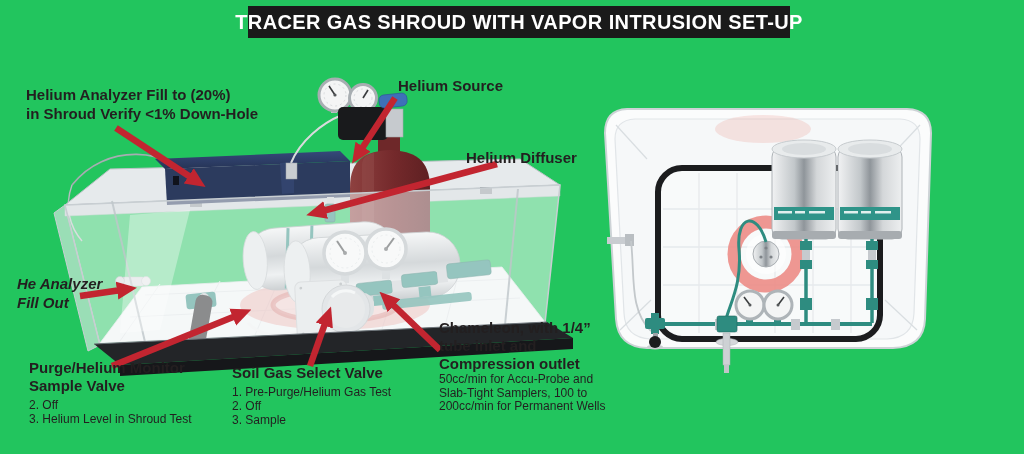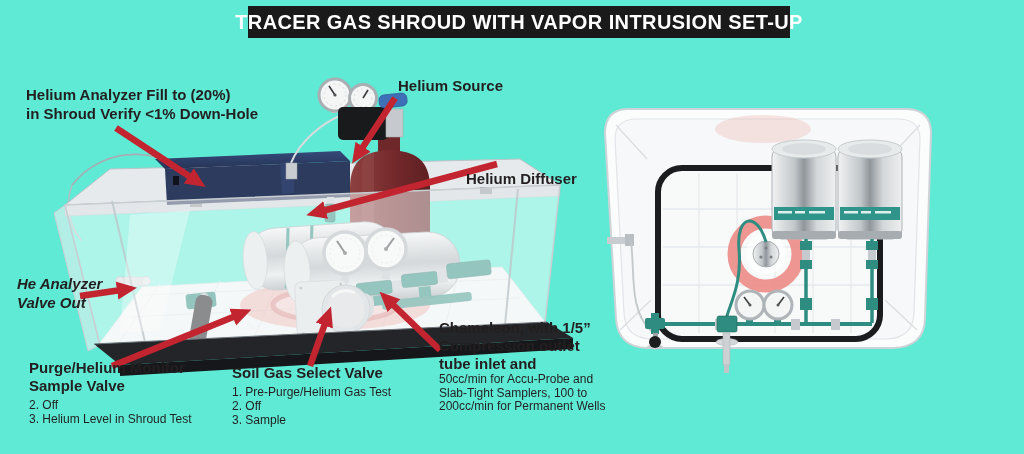--- a/index.html
+++ b/index.html
@@ -1,16 +1,16 @@
 <!DOCTYPE html>
 <html style="--arrow: #c22530; --banner: #1a1a1a;"><head>
 <meta charset="utf-8">
 <style>
   html,body{margin:0;padding:0;background:#ffffff;}
-  .canvas{position:relative;width:1024px;height:454px;background:#5eead4;overflow:hidden;
+  .canvas{position:relative;width:1024px;height:454px;background:#22c55e;overflow:hidden;
           font-family:"Liberation Sans",sans-serif;color:#231f20;}
   .banner{position:absolute;left:248px;top:6px;width:542px;height:32px;background:var(--banner,#1a1a1a);
           display:flex;align-items:center;justify-content:center;}
   .banner span{color:#ffffff;font-weight:700;font-size:20px;letter-spacing:.4px;white-space:nowrap;}
   .lbl{position:absolute;font-weight:700;font-size:15px;line-height:19px;white-space:nowrap;}
   .lbl .t{font-weight:700;font-size:15px;line-height:18px;}
   .lbl .s{font-weight:400;font-size:12px;line-height:13.5px;}
   .lbl .items{margin-top:3px;}
   .lbl .items div{font-weight:400;font-size:12px;line-height:14px;white-space:nowrap;}
   svg{position:absolute;}
@@ -334,27 +334,27 @@
 
   <div class="lbl" style="left:26px;top:85px;">
     <div>Helium Analyzer Fill to (20%)</div>
     <div>in Shroud Verify &lt;1% Down-Hole</div>
   </div>
 
   <div class="lbl" style="left:398px;top:76px;">
     <div>Helium Source</div>
   </div>
 
-  <div class="lbl" style="left:466px;top:148px;margin-top:21px;">
+  <div class="lbl" style="left:466px;top:148px;">
     <div>Helium Diffuser</div>
   </div>
 
   <div class="lbl" style="left:17px;top:274px;font-style:italic;">
     <div>He Analyzer</div>
-    <div>Valve Out</div>
+    <div>Fill Out</div>
   </div>
 
   <div class="lbl" style="left:29px;top:359px;">
     <div class="t">Purge/Helium Monitor</div>
     <div class="t">Sample Valve</div>
     <div class="items">
       <div>2. Off</div>
       <div>3. Helium Level in Shroud Test</div>
     </div>
   </div>
@@ -362,21 +362,21 @@
   <div class="lbl" style="left:232px;top:364px;">
     <div class="t">Soil Gas Select Valve</div>
     <div class="items">
       <div>1. Pre-Purge/Helium Gas Test</div>
       <div>2. Off</div>
       <div>3. Sample</div>
     </div>
   </div>
 
   <div class="lbl" style="left:439px;top:319px;">
-    <div class="t">Chameleon, with 1/5”</div>
+    <div class="t">Chameleon, with 1/4”</div>
+    <div class="t">tube inlet and</div>
     <div class="t">Compression outlet</div>
-    <div class="t">tube inlet and</div>
     <div class="s">50cc/min for Accu-Probe and</div>
     <div class="s">Slab-Tight Samplers, 100 to</div>
     <div class="s">200cc/min for Permanent Wells</div>
   </div>
 
 </div>
 
 </body></html>

